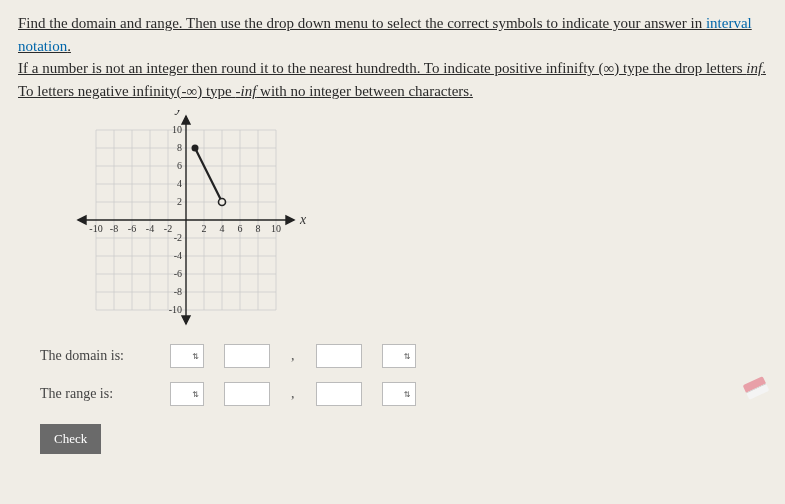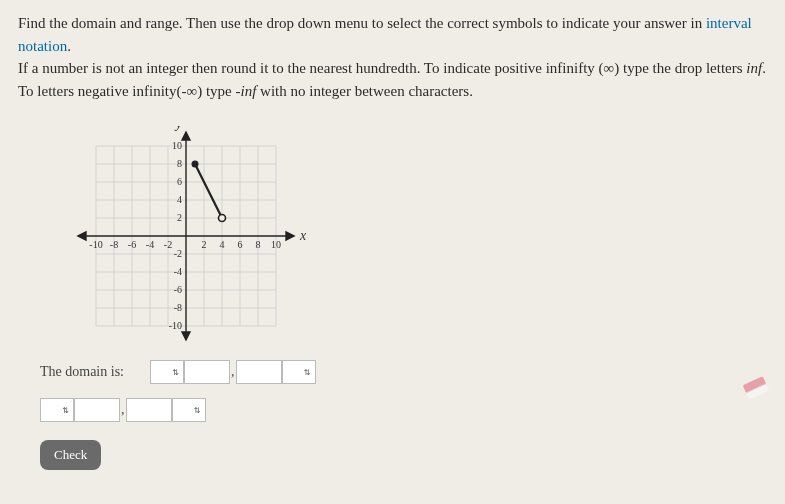--- a/index.html
+++ b/index.html
@@ -5,44 +5,44 @@
     * { box-sizing: border-box; margin: 0; padding: 0; }
     body {
       font-family: Georgia, 'Times New Roman', serif;
       background: #f0ede6;
       width: 785px;
       height: 504px;
       padding: 12px 18px;
       color: #2a2a2a;
       overflow: hidden;
     }
-    .instructions { font-size: 15px; line-height: 1.5; margin-bottom: 24px; }
+    .instructions { font-size: 15px; line-height: 1.5; margin-bottom: 8px; text-decoration: underline; }
     .instructions .link { color: #0066aa; }
     .instructions .ital { font-style: italic; }
     .graph-wrap { margin: 6px 0 10px 38px; position: relative; width: 260px; height: 220px; }
     svg { display: block; }
     .axis-lbl { font-style: italic; font-size: 14px; fill: #333; }
     .tick-lbl { font-size: 10px; fill: #333; }
-    .row { display: flex; align-items: center; gap: 0; margin: 14px 0 4px 22px; font-size: 14px; }
+    .row { display: flex; align-items: center; gap: 20px; margin: 14px 0 4px 22px; font-size: 14px; }
     .row-label { width: 110px; color: #444; }
     .bracket-dd {
       width: 34px; height: 24px; background: #fff; border: 1px solid #bbb;
       display: inline-flex; align-items: center; justify-content: flex-end;
       padding-right: 4px; font-size: 8px; color: #555;
     }
     .val-input {
       width: 46px; height: 24px; background: #fff; border: 1px solid #bbb;
       padding: 2px 4px; font-size: 13px;
     }
     .comma { color: #555; padding: 0 1px; }
     .check-btn {
       margin: 14px 0 0 22px;
       background: #6a6a6a; color: #fff; border: none;
       padding: 7px 14px; font-size: 13px; font-family: inherit;
-      border-radius: 8px;
+      border-radius: 0;
     }
     .eraser {
       position: absolute; right: 18px; top: 380px;
       width: 22px; height: 16px; transform: rotate(-25deg);
     }
     .eraser .top { width: 22px; height: 8px; background: #e8a0a8; border-radius: 2px 2px 0 0; }
     .eraser .bot { width: 22px; height: 8px; background: #f4f4f4; border-radius: 0 0 2px 2px; border-top:1px solid #ccc; }
   </style>
 </head>
 <body>
@@ -135,20 +135,21 @@
     </span>
   <input class="val-input" value="" style="">
   <span class="comma">,</span>
   <input class="val-input" value="" style="">
   <span class="bracket-dd">
       <span>⇅</span>
     </span>
 </div>
 
 <div class="row">
+  <span class="row-label">The range is:</span>
   <span class="bracket-dd">
       <span>⇅</span>
     </span>
   <input class="val-input" value="" style="">
   <span class="comma">,</span>
   <input class="val-input" value="" style="">
   <span class="bracket-dd">
       <span>⇅</span>
     </span>
 </div>

